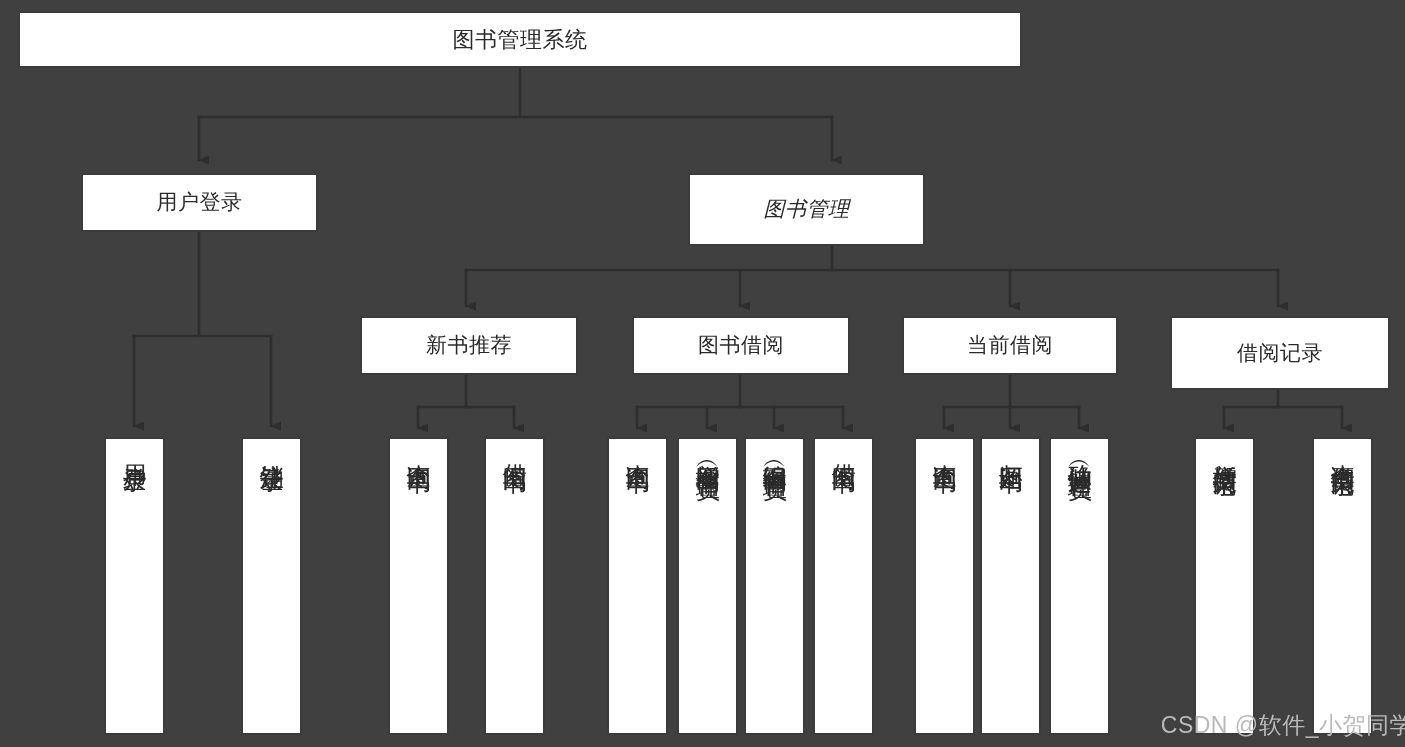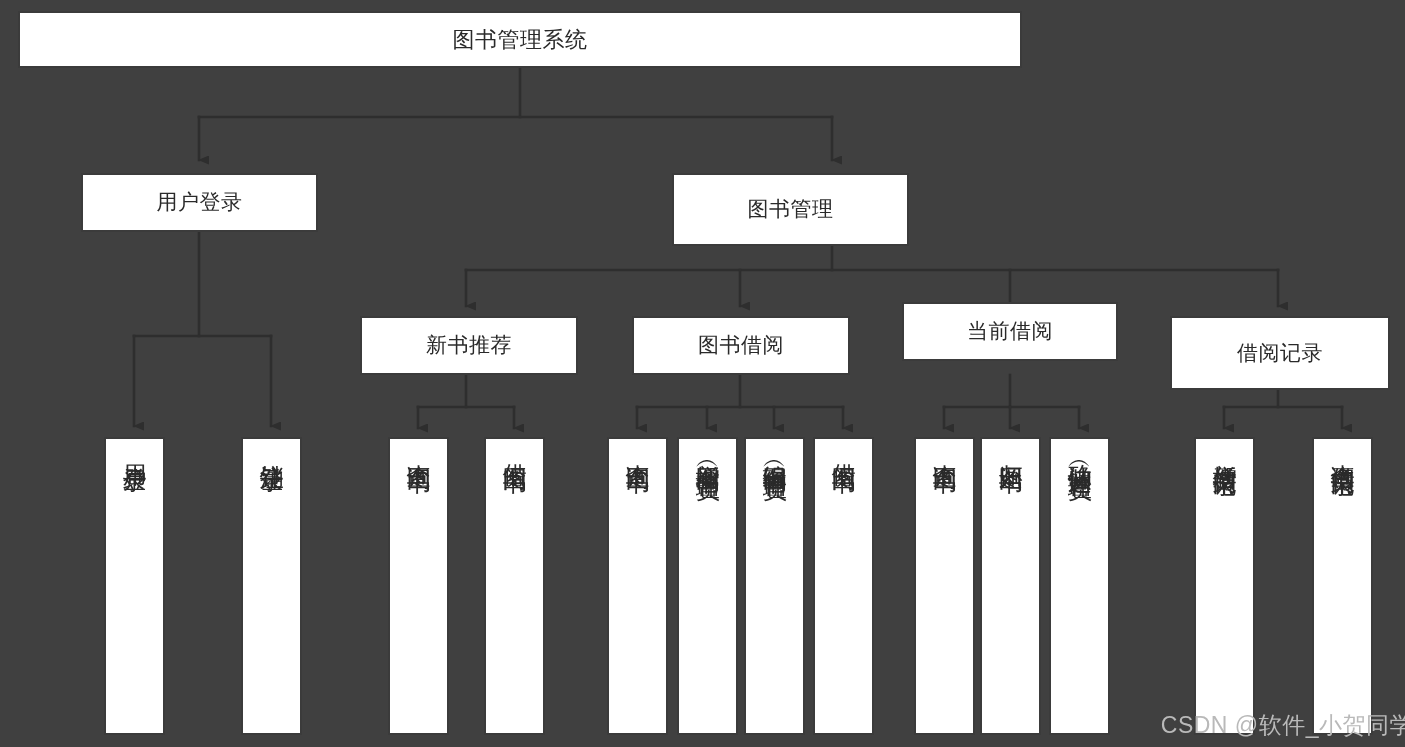--- a/index.html
+++ b/index.html
@@ -131,33 +131,33 @@
   </svg>
 
   <div class="node root horiz" style="left:18px; top:11px; width:1004px; height:57px;">
     <span class="lbl">图书管理系统</span>
   </div>
 
   <div class="node horiz" style="left:81px; top:173px; width:237px; height:59px;">
     <span class="lbl">用户登录</span>
   </div>
 
-  <div class="node horiz" style="left:672px; top:173px; width:237px; height:73px;">
+  <div class="node horiz" style="left:688px; top:173px; width:237px; height:73px;font-style:italic;">
     <span class="lbl">图书管理</span>
   </div>
 
   <div class="node horiz" style="left:360px; top:316px; width:218px; height:59px;align-items:center;">
     <span class="lbl">新书推荐</span>
   </div>
 
   <div class="node horiz" style="left:632px; top:316px; width:218px; height:59px;">
     <span class="lbl">图书借阅</span>
   </div>
 
-  <div class="node horiz" style="left:902px; top:302px; width:216px; height:59px;">
+  <div class="node horiz" style="left:902px; top:316px; width:216px; height:59px;">
     <span class="lbl">当前借阅</span>
   </div>
 
   <div class="node horiz" style="left:1170px; top:316px; width:220px; height:74px;">
     <span class="lbl">借阅记录</span>
   </div>
 
   <div class="node vert" style="left:104px; top:437px; width:61px; height:298px;">
     <span class="lbl">用户登录</span>
   </div>

